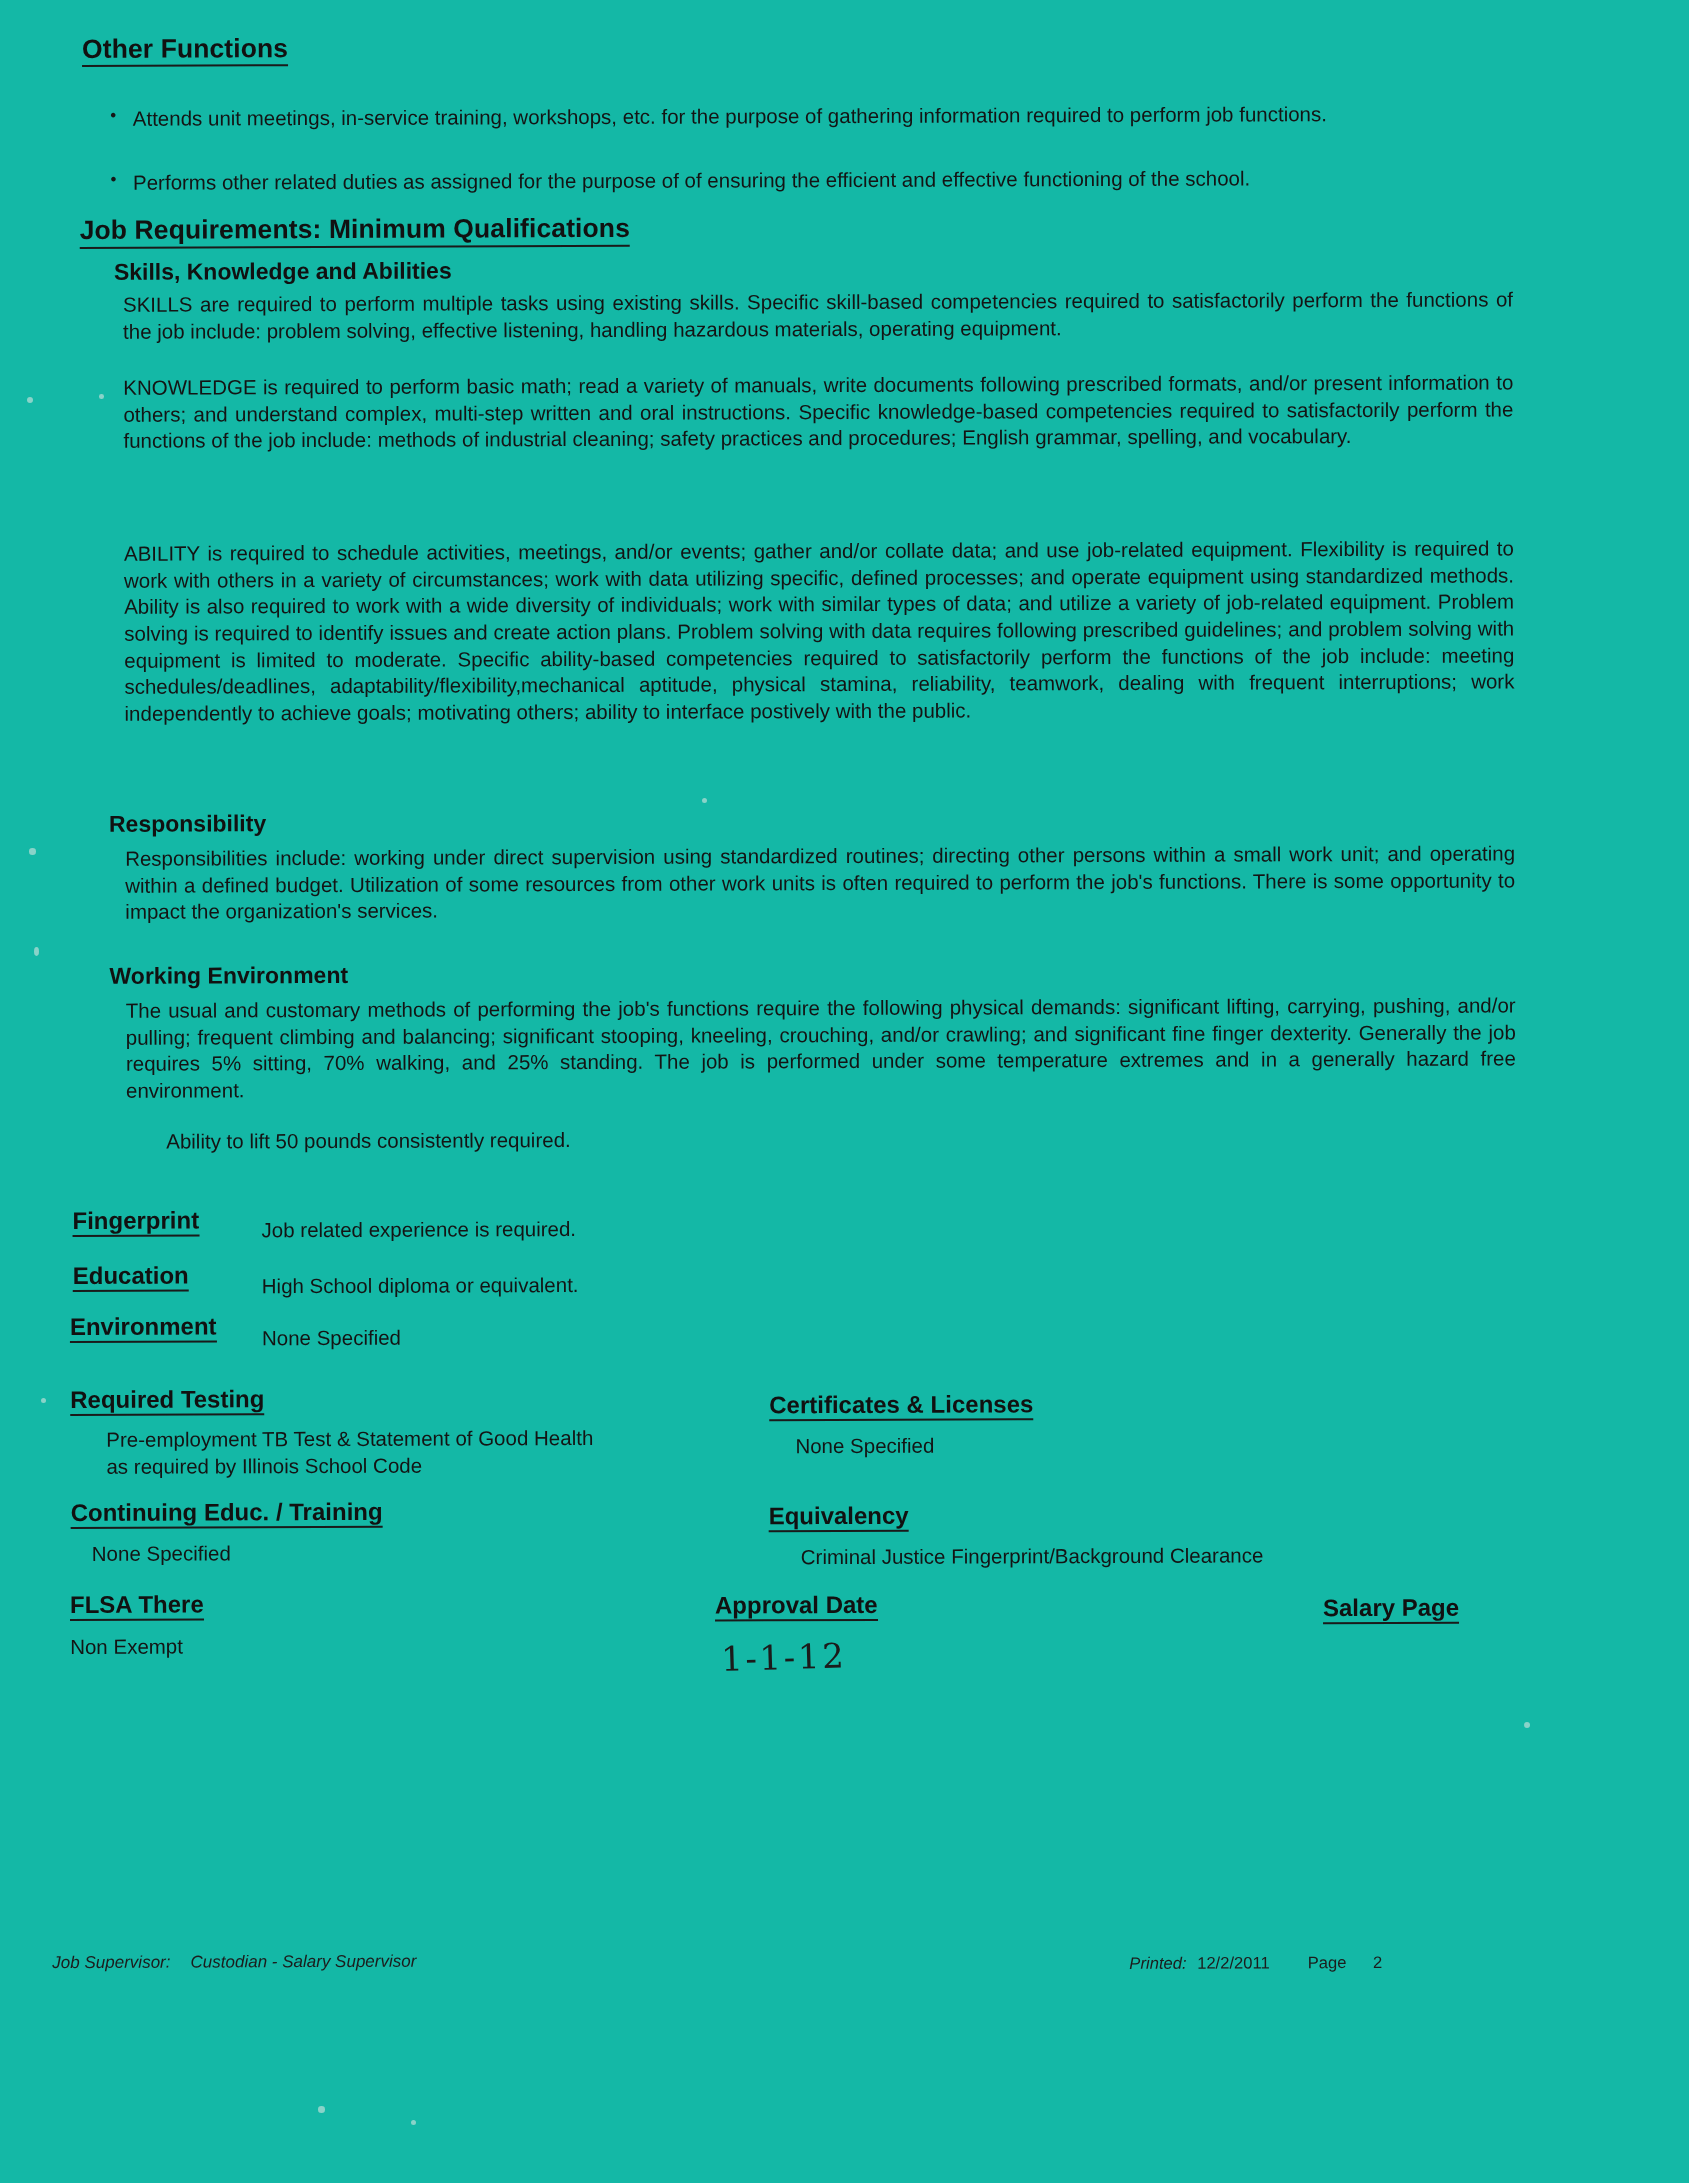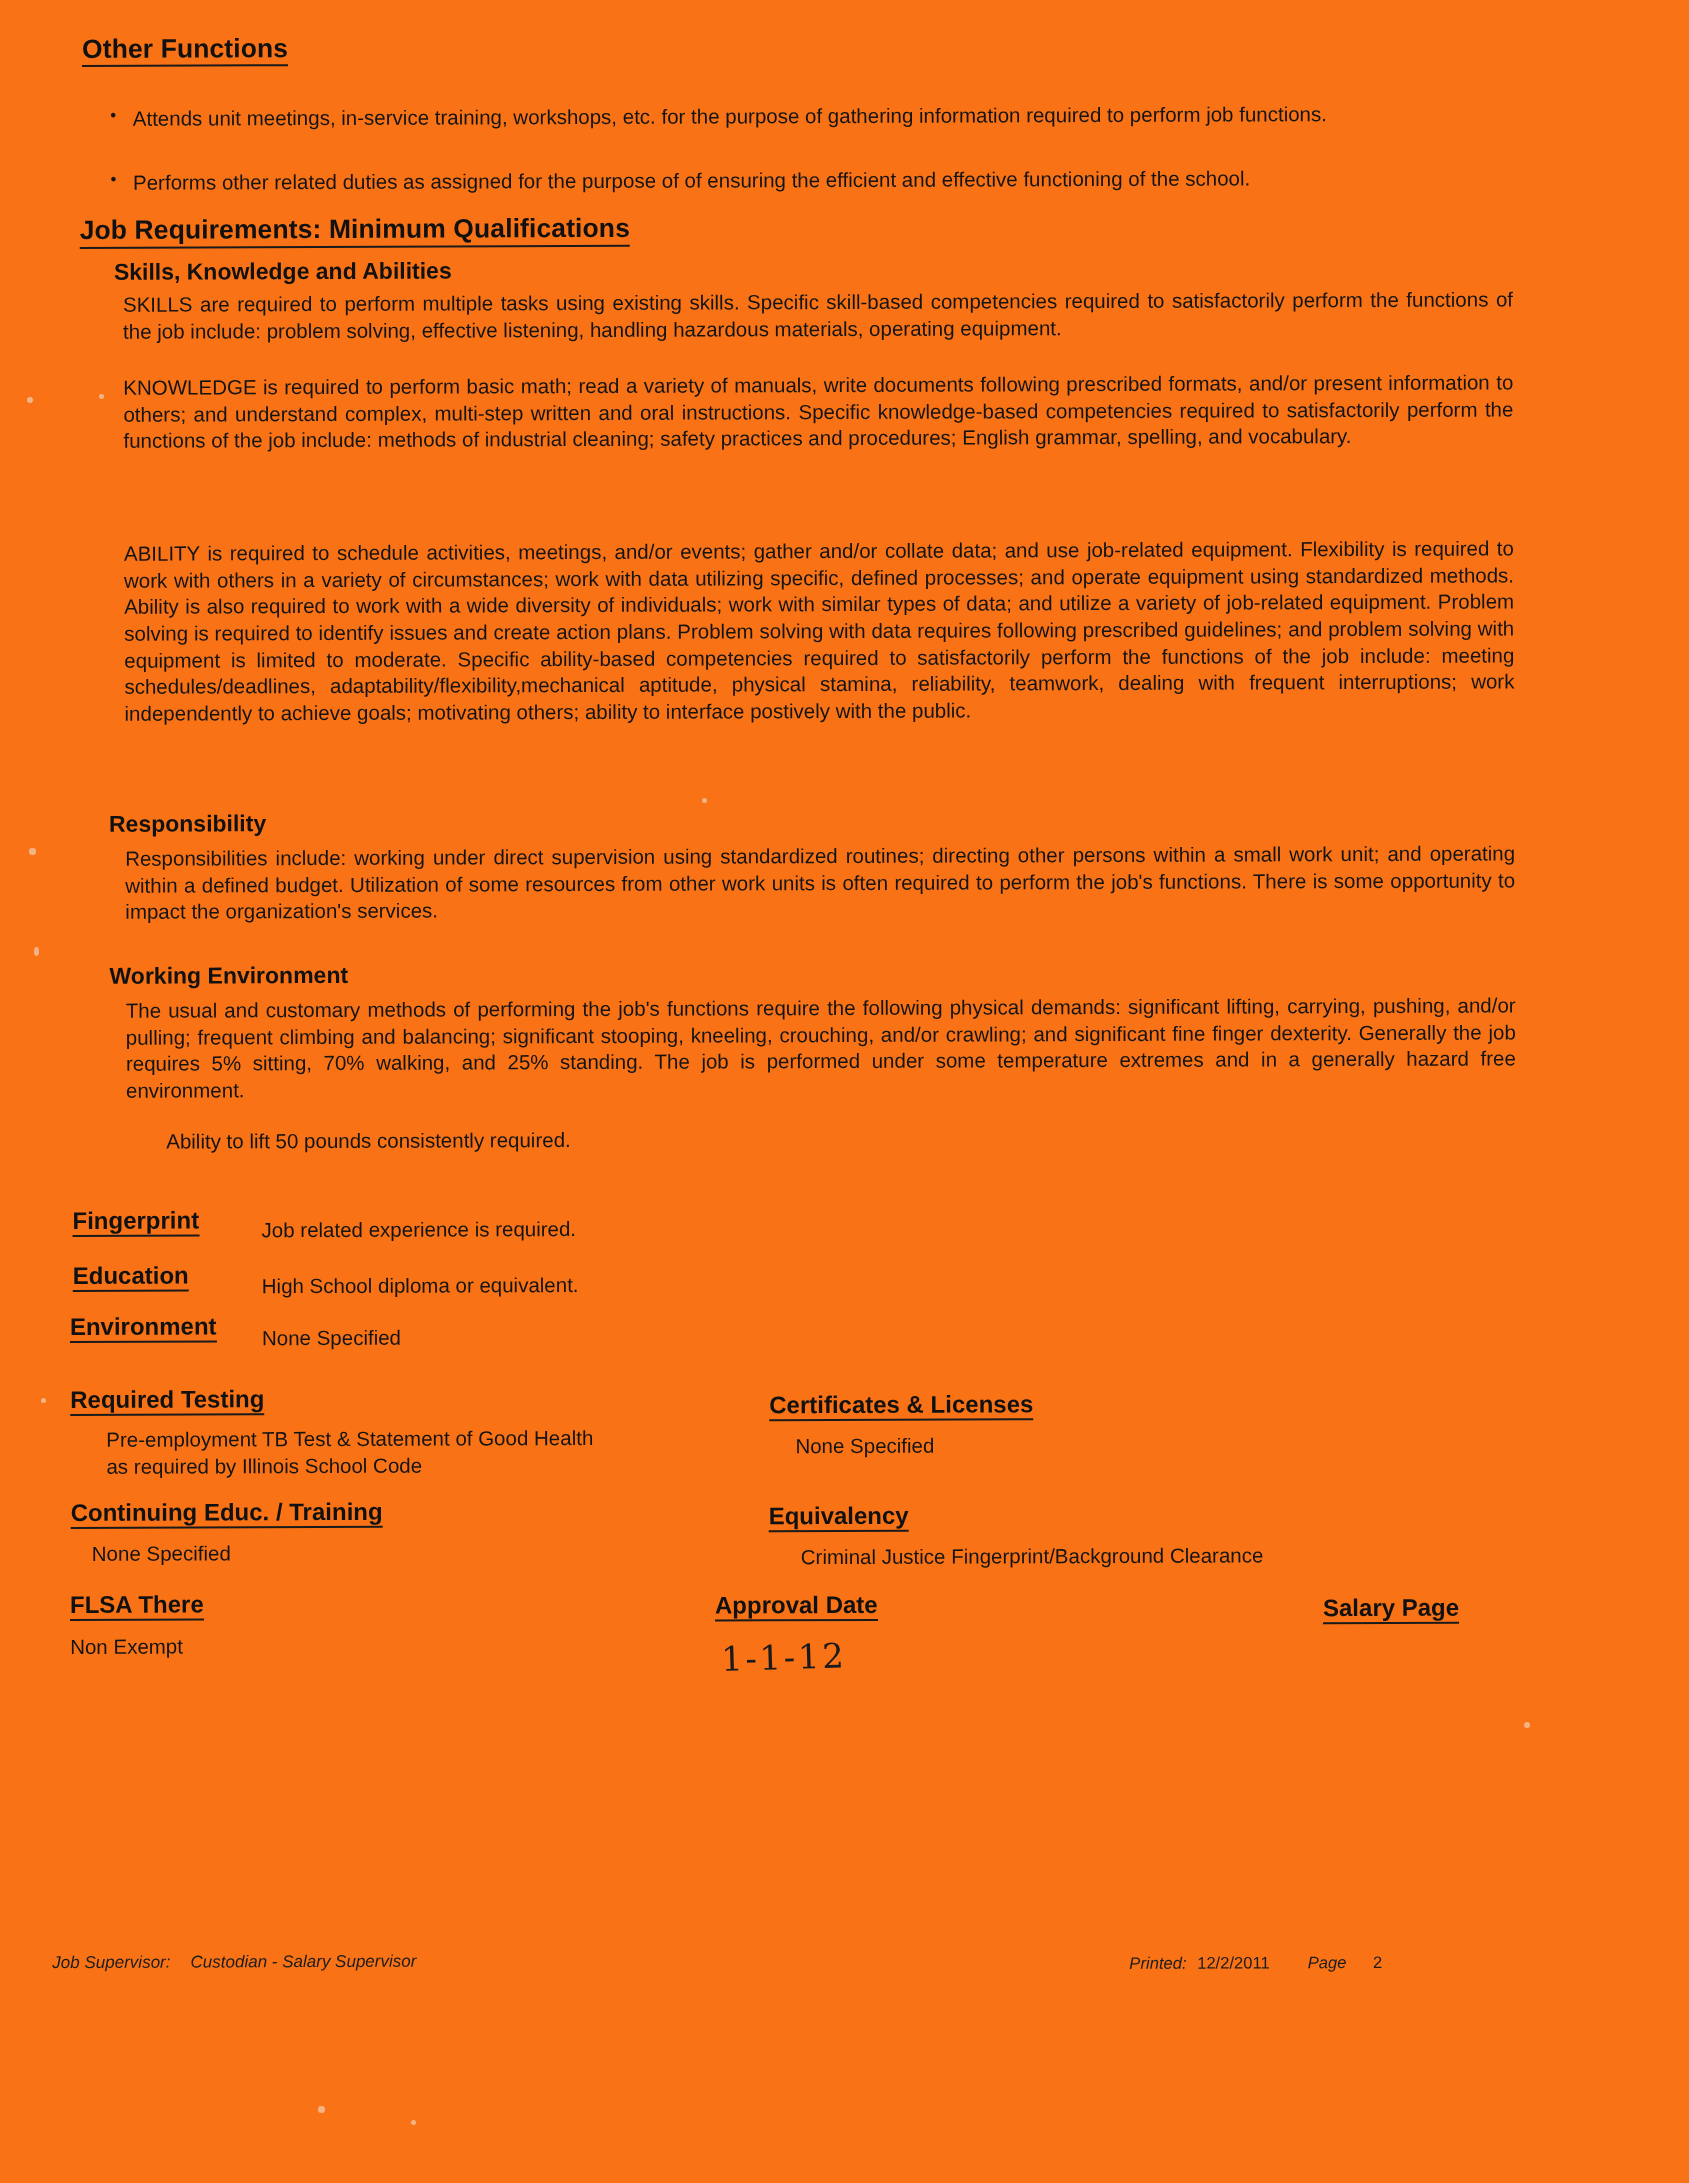--- a/index.html
+++ b/index.html
@@ -8,21 +8,21 @@
     background: #ffffff;
   }
   body {
     font-family: "Liberation Sans", sans-serif;
     color: #111111;
   }
   .page {
     position: relative;
     width: 1689px;
     height: 2183px;
-    background: #f97316;
+    background: #14b8a6;
     overflow: hidden;
     box-sizing: border-box;
   }
   
   .scan-noise {
     position: absolute;
     background: #e9e9e6;
     border-radius: 50%;
     opacity: 0.55;
     pointer-events: none;
@@ -125,21 +125,21 @@
     color: #1c1c1c;
   }
   .footer-right {
     font-size: 16.6px;
     color: #1c1c1c;
     display: flex;
     align-items: baseline;
   }
   .footer-right .lbl { font-style: italic; margin-right: 10.6px; }
   .footer-right .v   { margin-right: 38px; }
-  .footer-right .pg-lbl { font-style: italic; margin-right: 26.5px; }
+  .footer-right .pg-lbl { margin-right: 26.5px; }
 </style>
 </head>
 <body>
 
 <div class="page">
 
   <div class="scan-noise" style="left:26.5px;  top:397px;  width:6px;  height:6px;"></div>
   <div class="scan-noise" style="left:34px;  top:947px; width:5.3px;  height:9.3px;"></div>
   <div class="scan-noise" style="left:29px;  top:848px; width:6.6px; height:6.6px;"></div>
   <div class="scan-noise" style="left:99px; top:394px;  width:4.6px;  height:4.6px;"></div>

